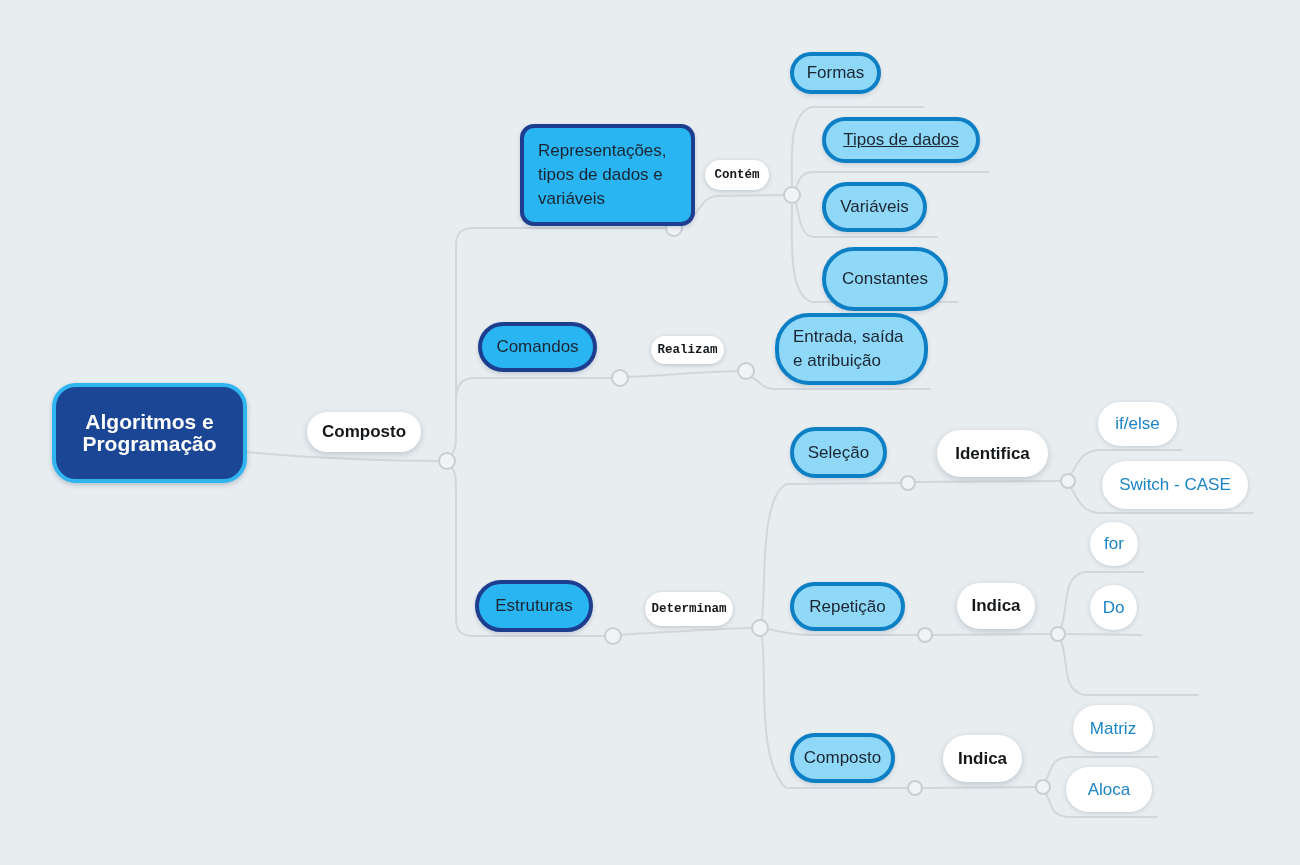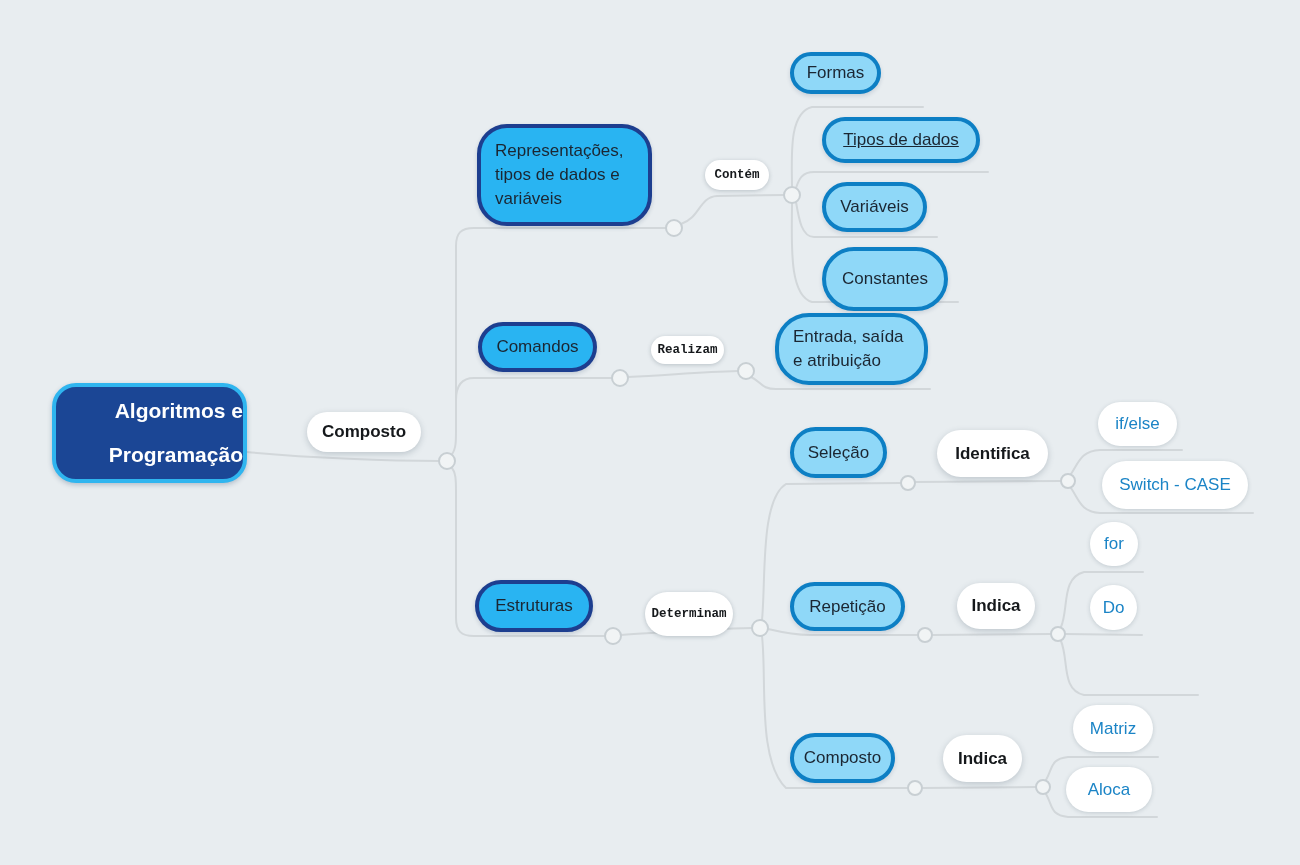--- a/index.html
+++ b/index.html
@@ -36,30 +36,30 @@
   }
   .node.multiline{
     justify-content:flex-start;text-align:left;white-space:normal;
     line-height:24px;padding:0 14px;
   }
   .root-node{
     background:var(--root-fill);
     border:4px solid var(--root-border);
     border-radius:24px;
     color:var(--root-text);
-    font-weight:bold;font-size:21px;line-height:44px;
-    text-align:right;justify-content:center;white-space:normal;
+    font-weight:bold;font-size:21px;line-height:22px;
+    text-align:center;justify-content:center;white-space:normal;
     box-shadow:0 2px 5px rgba(20,50,90,.25);
   }
   .branch-node{
     background:var(--branch-fill);
     border:4px solid var(--branch-border);
     box-shadow:0 2px 4px rgba(20,50,90,.18);
   }
-  .branch-node.multiline{border-radius:30px;}
+  .branch-node.multiline{border-radius:14px;margin-left:43px;}
   .subtopic-node{
     background:var(--subtopic-fill);
     border:4px solid var(--subtopic-border);
     box-shadow:0 2px 4px rgba(20,50,90,.15);
   }
   .subtopic-node.multiline{border-radius:34px;}
   .leaf-node{
     background:var(--leaf-fill);
     color:var(--leaf-text);
     box-shadow:0 1px 4px rgba(60,80,95,.22);
@@ -152,21 +152,21 @@
   <div class="node subtopic-node" style="left:822px;top:247px;width:126px;height:64px;">Constantes</div>
 
   <div class="node branch-node" style="left:478px;top:322px;width:119px;height:50px;">Comandos</div>
 
   <div class="edge-label small" style="left:651px;top:336px;width:73px;height:28px;">Realizam</div>
 
   <div class="node subtopic-node multiline" style="left:775px;top:313px;width:153px;height:72px;">Entrada, saída e atribuição</div>
 
   <div class="node branch-node" style="left:475px;top:580px;width:118px;height:52px;">Estruturas</div>
 
-  <div class="edge-label small" style="left:645px;top:592px;width:88px;height:44px;">Determinam</div>
+  <div class="edge-label small" style="left:645px;top:592px;width:88px;height:34px;">Determinam</div>
 
   <div class="node subtopic-node" style="left:790px;top:427px;width:97px;height:51px;">Seleção</div>
 
   <div class="edge-label large" style="left:937px;top:430px;width:111px;height:47px;">Identifica</div>
 
   <div class="node leaf-node" style="left:1098px;top:402px;width:79px;height:44px;">if/else</div>
 
   <div class="node leaf-node" style="left:1102px;top:461px;width:146px;height:48px;">Switch - CASE</div>
 
   <div class="node subtopic-node" style="left:790px;top:582px;width:115px;height:49px;">Repetição</div>

